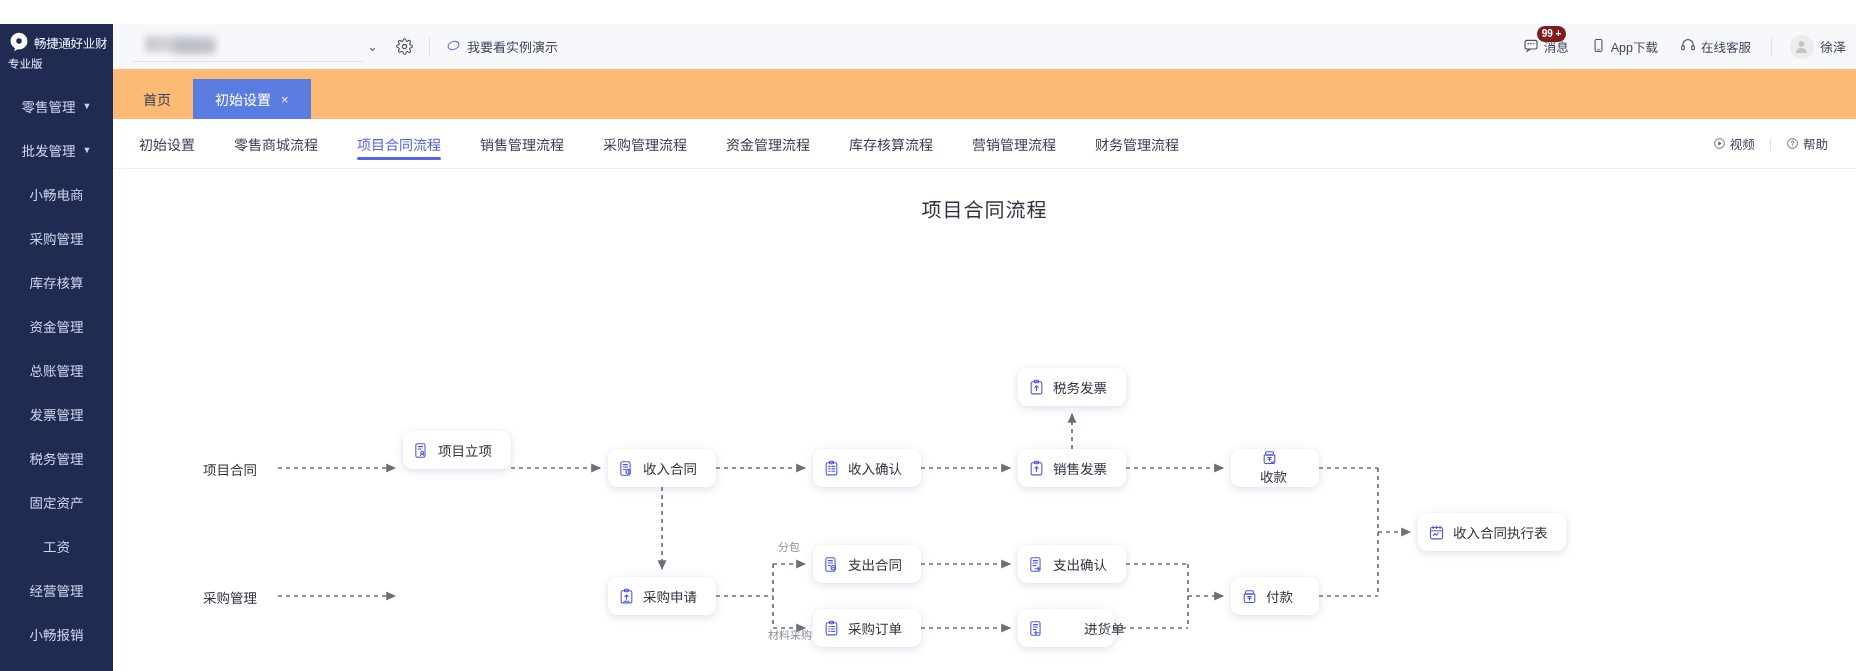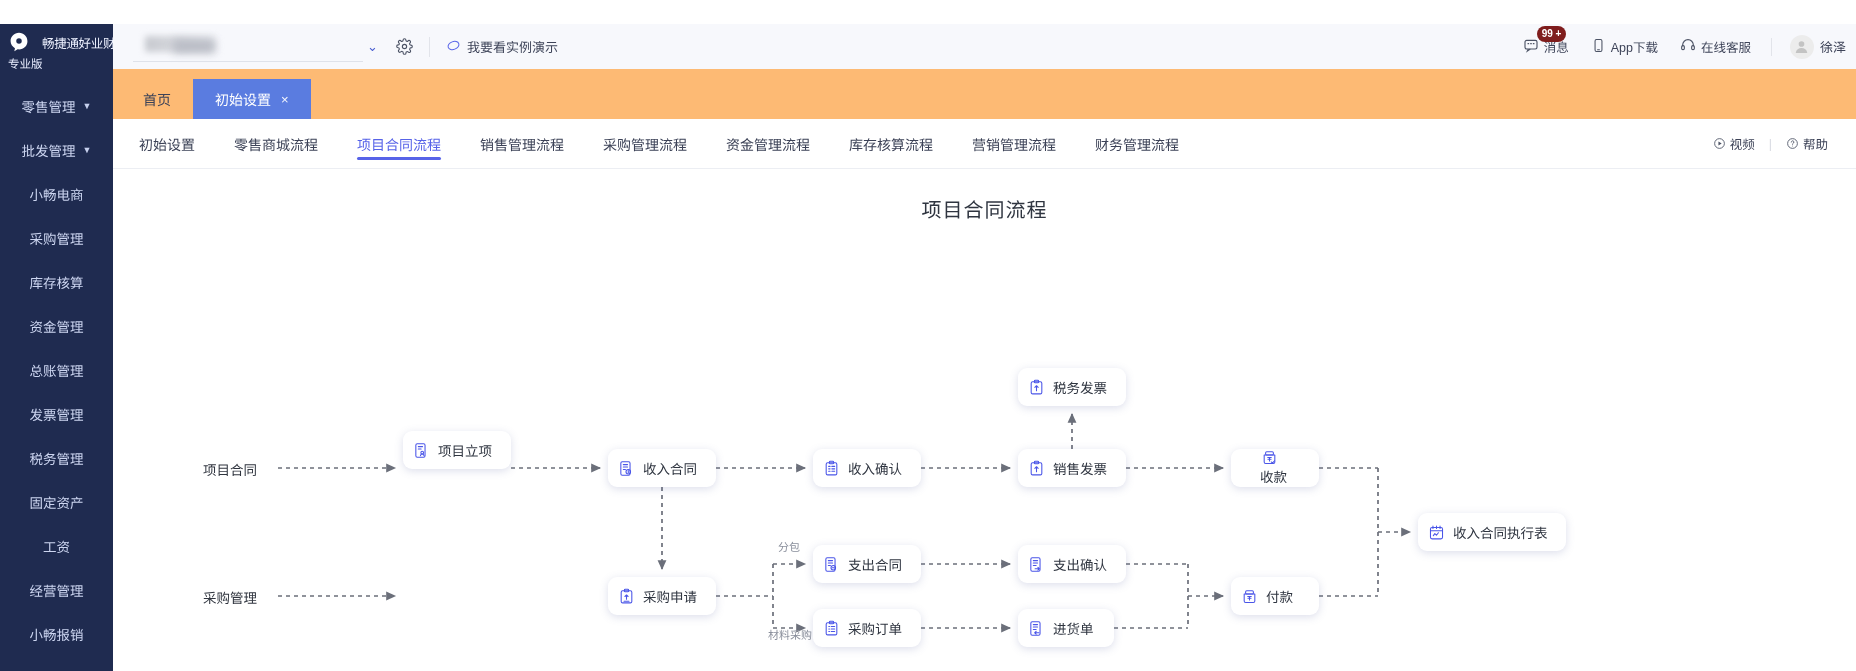--- a/index.html
+++ b/index.html
@@ -14,21 +14,21 @@
 
   
   .sidebar {
     position: absolute; left:0; top:24px; width:113px; height:647px;
     background:#1f2b50; color:#c9d3ef; z-index: 20;
   }
   .brand { position:relative; height:54px; padding:7px 0 0 0; }
   .brand-row { display:flex; align-items:center; padding-left:8px; }
   .brand-logo { width:22px; height:22px; flex:none; }
   .brand-name {
-    font-size:12.5px; color:#eef2ff; margin-left:12px; letter-spacing:-0.3px;
+    font-size:12.5px; color:#eef2ff; margin-left:4px; letter-spacing:-0.3px;
     white-space:nowrap; overflow:hidden;text-align:center;
   }
   .brand-sub { font-size:11.5px; color:#e9eeff; padding-left:8px; margin-top:2px; letter-spacing:0px;}
   .nav { margin-top:6px; }
   .nav-item {
     height:44px; display:flex; align-items:center; justify-content:center;
     font-size:13.5px; color:#ccd5f0; cursor:pointer; position:relative;
   }
   .nav-caret { margin-left:7px; font-size:9px; color:#c6d0ee; line-height:1; }
 
@@ -441,21 +441,21 @@
         <span class="lb">支出确认</span>
       </div>
       <div class="node" style="left: 700px; top: 386px; width: 108px;">
         <span class="ic"><svg viewBox="0 0 24 24" width="17" height="17">
             <rect x="4.5" y="4" width="15" height="17" rx="2" fill="none" stroke="#4a55e8" stroke-width="1.5" stroke-linecap="round" stroke-linejoin="round"></rect>
             <rect x="9" y="1.8" width="6" height="3.6" rx="1.2" fill="none" stroke="#4a55e8" stroke-width="1.5" stroke-linecap="round" stroke-linejoin="round"></rect>
             <path d="M8.2 9.2h1M8.2 12.7h1M8.2 16.2h1M11.5 9.2h5M11.5 12.7h5M11.5 16.2h5" fill="none" stroke="#4a55e8" stroke-width="1.5" stroke-linecap="round" stroke-linejoin="round"></path>
           </svg></span>
         <span class="lb">采购订单</span>
       </div>
-      <div class="node" style="left: 905px; top: 386px; width: 96px;">
+      <div class="node" style="left: 905px; top: 386px; width: 96px; gap: 31px;">
         <span class="ic"><svg viewBox="0 0 24 24" width="17" height="17">
             <rect x="4" y="2.5" width="13" height="19" rx="2" fill="none" stroke="#4a55e8" stroke-width="1.5" stroke-linecap="round" stroke-linejoin="round"></rect>
             <path d="M7.5 6.5h6M7.5 10h6M7.5 13.5h4" fill="none" stroke="#4a55e8" stroke-width="1.5" stroke-linecap="round" stroke-linejoin="round"></path>
             <path d="M15.5 18h-6M9.5 18l2-2M9.5 18l2 2" fill="none" stroke="#4a55e8" stroke-width="1.5" stroke-linecap="round" stroke-linejoin="round"></path>
           </svg></span>
         <span class="lb">进货单</span>
       </div>
       <div class="node" style="left: 1118px; top: 354px; width: 88px;">
         <span class="ic"><svg viewBox="0 0 24 24" width="17" height="17">
             <path d="M4.5 8.5h15v10a2 2 0 01-2 2h-11a2 2 0 01-2-2z" fill="none" stroke="#4a55e8" stroke-width="1.5" stroke-linecap="round" stroke-linejoin="round"></path>

